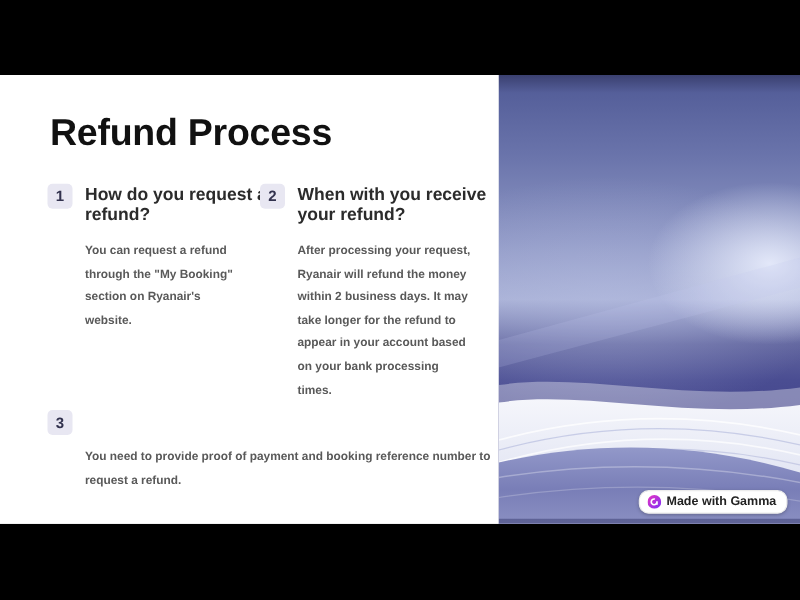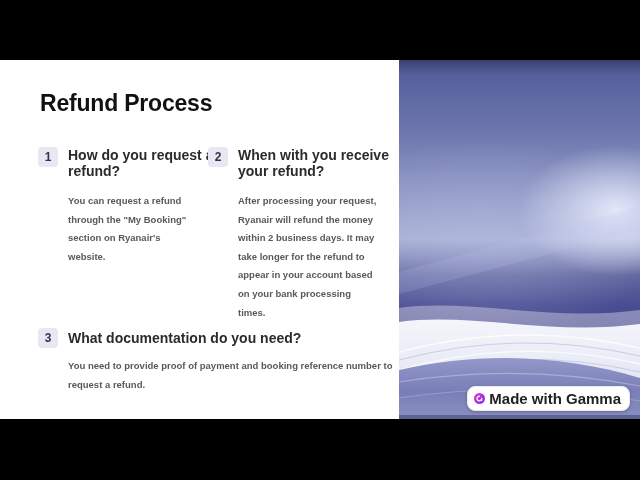--- a/index.html
+++ b/index.html
@@ -15,21 +15,21 @@
   .content{
     position:absolute;top:60px;left:0;width:640px;height:359px;
     background:#ffffff;
   }
 
   
   .left-panel{position:absolute;left:0;top:0;width:399px;height:359px;background:#fff;}
 
   .title{
     position:absolute;left:40px;top:30px;
-    font-size:23px;font-weight:700;color:#111;letter-spacing:-0.2px;
+    font-size:30px;font-weight:700;color:#111;letter-spacing:-0.2px;
   }
 
   .num-badge{
     position:absolute;width:20px;height:20px;border-radius:4px;
     background:#e8e7f2;color:#32324e;
     font-size:12px;font-weight:700;
     display:flex;align-items:center;justify-content:center;
   }
   .b1{left:38px;top:87px;}
   .b2{left:208px;top:87px;}
@@ -60,21 +60,21 @@
         #62669f 60%, #4a4d92 68%, #44468c 76%, #45478d 100%);
   }
   .waves{position:absolute;left:0;top:0;width:241px;height:359px;display:block;}
 
   
   .gamma-badge{
     position:absolute;right:10px;bottom:8px;
     background:#fff;border-radius:8px;border:1px solid #ececec;
     padding:3px 8px 3px 6px;display:flex;align-items:center;gap:4px;
     box-shadow:0 1px 3px rgba(0,0,0,0.25);
-    font-size:15px;font-weight:600;color:#222;cursor:pointer;
+    font-size:10px;font-weight:600;color:#222;cursor:pointer;
   }
   .gamma-icon{width:11px;height:11px;display:block;}
 </style>
 </head>
 <body>
 
 <div class="letterbox top"></div>
 <div class="letterbox bottom"></div>
 
 <div class="content">
@@ -84,21 +84,20 @@
 
     <div class="num-badge b1">1</div>
     <div class="heading h1">How do you request a refund?</div>
     <div class="body-text t1">You can request a refund through the "My Booking" section on Ryanair's website.</div>
 
     <div class="num-badge b2">2</div>
     <div class="heading h2">When with you receive your refund?</div>
     <div class="body-text t2">After processing your request, Ryanair will refund the money within 2 business days. It may take longer for the refund to appear in your account based on your bank processing times.</div>
 
     <div class="num-badge b3">3</div>
-    <div class="heading h3">What documentation do you need?</div>
     <div class="body-text t3">You need to provide proof of payment and booking reference number to request a refund.</div>
   </div>
 
   <div class="image-panel">
     <svg class="waves" viewBox="0 0 241 359" preserveAspectRatio="none">
       <defs>
         <linearGradient id="silk" x1="0" y1="0" x2="0" y2="1">
           <stop offset="0" stop-color="#f5f6fb"></stop>
           <stop offset="1" stop-color="#d8dcef"></stop>
         </linearGradient>

